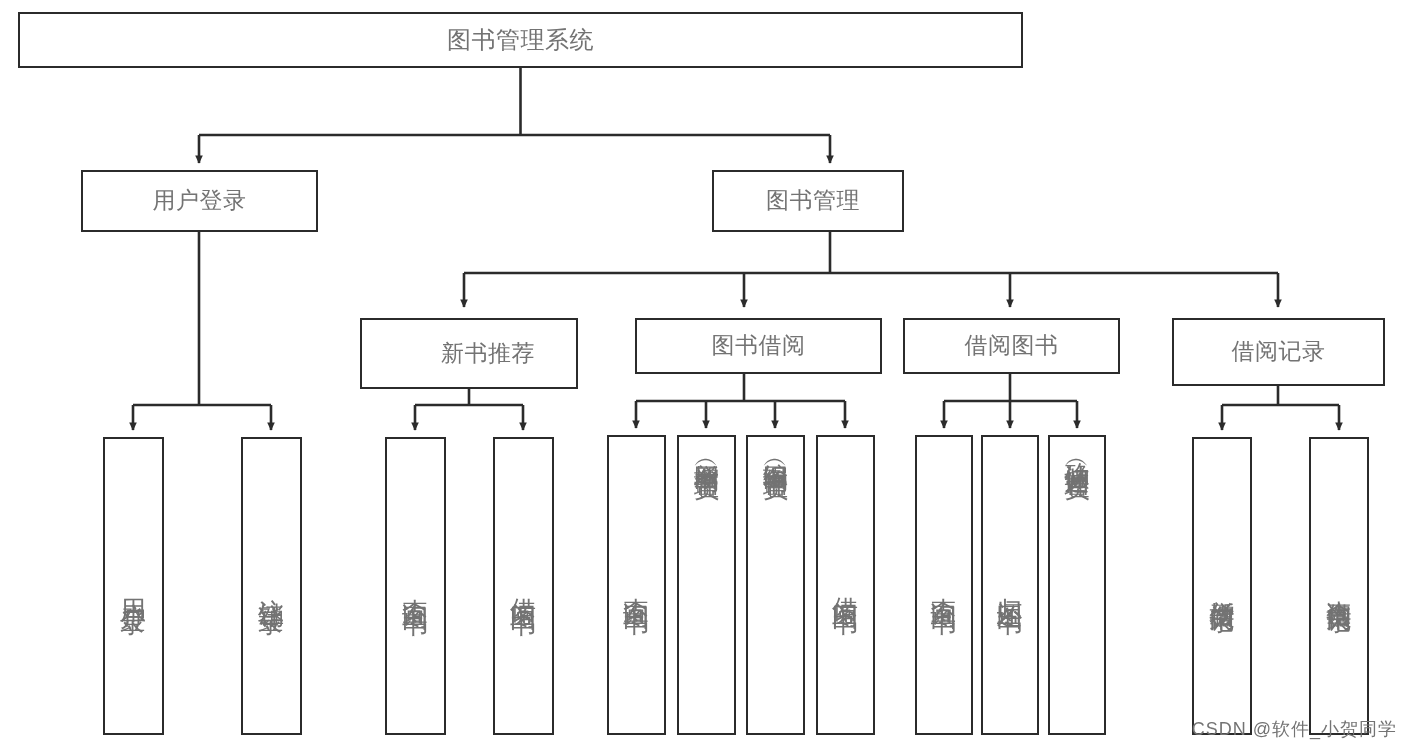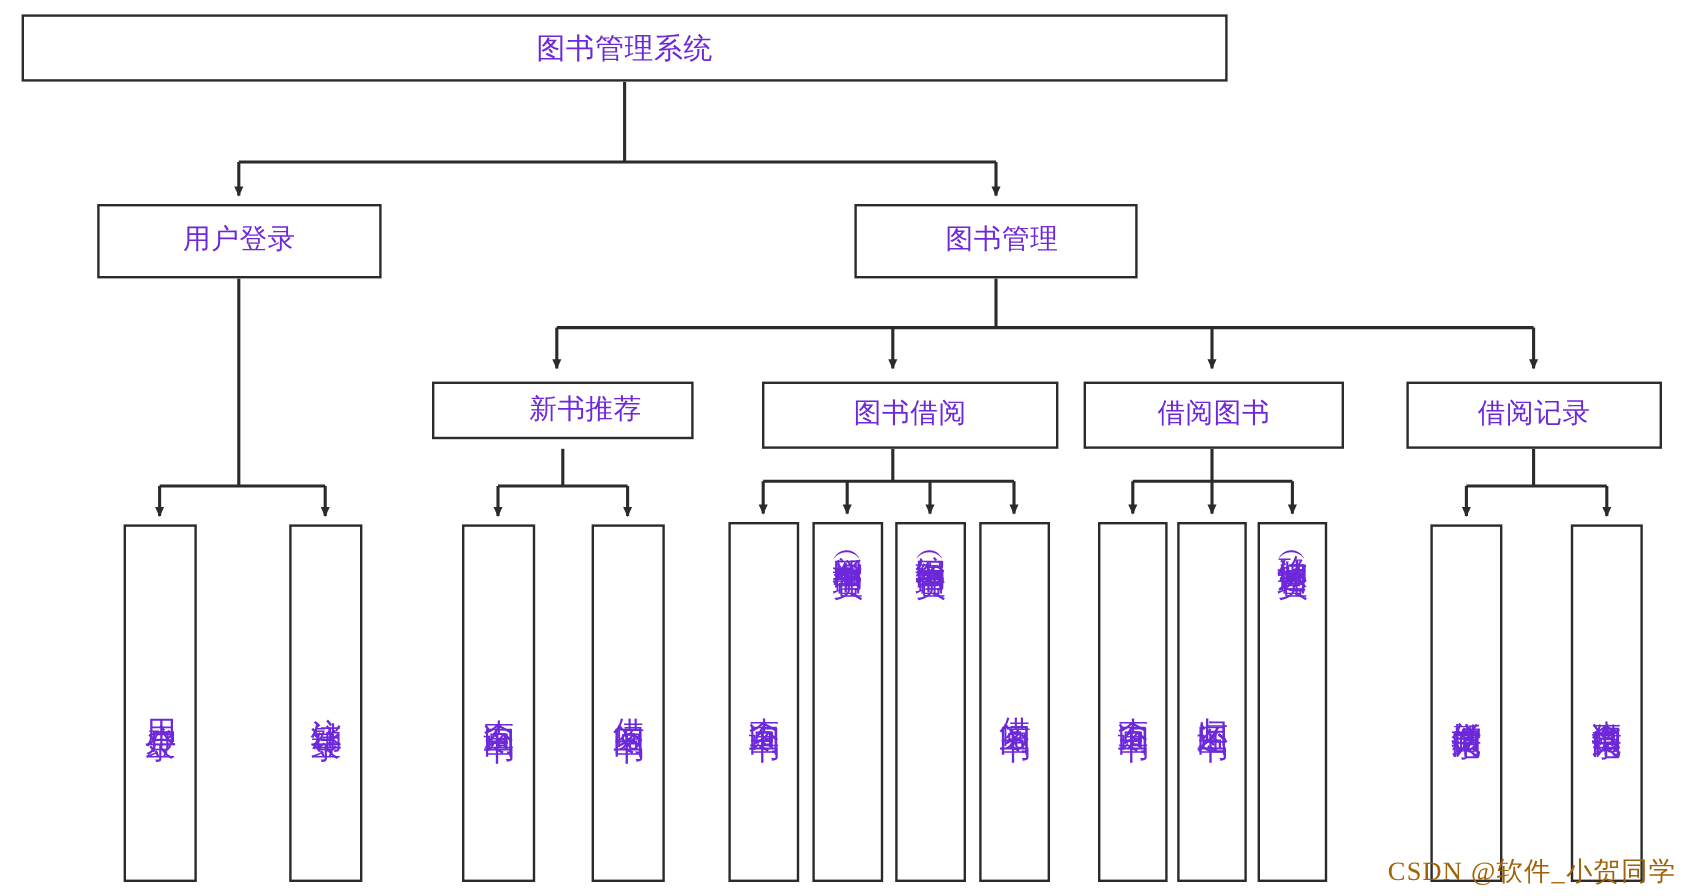--- a/index.html
+++ b/index.html
@@ -26,21 +26,21 @@
     pointer-events: none;
   }
   .node {
     position: absolute;
     box-sizing: border-box;
     border: 2.5px solid #2b2b2b;
     background: #ffffff;
     display: flex;
     align-items: center;
     justify-content: center;
-    color: #6d28d9;
+    color: #737373;
   }
   .node .label {
     display: block;
     text-align: center;
     line-height: 1.12;
     letter-spacing: 0.5px;
   }
   
   .node.h .label {
     font-size: 23px;
@@ -67,25 +67,25 @@
     letter-spacing: 2px;
   }
   .node.v.center {
     align-items: center;
     padding-top: 0;
   }
   #watermark {
     position: absolute;
     right: 8px;
     bottom: 6px;
-    font-size: 22px;
-    color: #a16207;
+    font-size: 18px;
+    color: #737373;
     letter-spacing: 1px;
     white-space: nowrap;
-    font-family: Liberation Serif, serif;
+    font-family: Liberation Sans, sans-serif;
   }
 </style>
 </head>
 <body>
 
 <div id="diagram-root">
 
   <svg id="edge-layer" viewBox="0 0 1405 747" xmlns="http://www.w3.org/2000/svg">
     <defs>
       <marker id="arrow" markerWidth="9" markerHeight="9" refX="7.6" refY="4.2" orient="auto" markerUnits="userSpaceOnUse">
@@ -136,34 +136,34 @@
     </g>
   </svg>
 
   <div class="node h" id="node-root" style="left:18px; top:12px; width:1005px; height:56px;">
     <span class="label">图书管理系统</span>
   </div>
 
   <div class="node h" style="left:81px; top:170px; width:237px; height:62px;">
     <span class="label">用户登录</span>
   </div>
-  <div class="node h" style="left:712px; top:170px; width:236px; height:62px;padding-left:10px;">
+  <div class="node h" style="left:712px; top:170px; width:192px; height:62px;padding-left:10px;">
     <span class="label">图书管理</span>
   </div>
 
-  <div class="node h" style="left:360px; top:318px; width:218px; height:48px;padding-left:38px;">
+  <div class="node h" style="left:360px; top:318px; width:218px; height:71px;padding-left:38px;">
     <span class="label">新书推荐</span>
   </div>
   <div class="node h" style="left:635px; top:318px; width:247px; height:56px;">
     <span class="label">图书借阅</span>
   </div>
   <div class="node h" style="left:903px; top:318px; width:217px; height:56px;">
     <span class="label">借阅图书</span>
   </div>
-  <div class="node h" style="left:1172px; top:318px; width:213px; height:56px;justify-content:center;">
+  <div class="node h" style="left:1172px; top:318px; width:213px; height:68px;justify-content:center;">
     <span class="label">借阅记录</span>
   </div>
 
   <div class="node v center" style="left:103px; top:437px; width:61px; height:298px;">
     <span class="label">用户登录</span>
   </div>
   <div class="node v center" style="left:241px; top:437px; width:61px; height:298px;">
     <span class="label">注销登录</span>
   </div>
 

